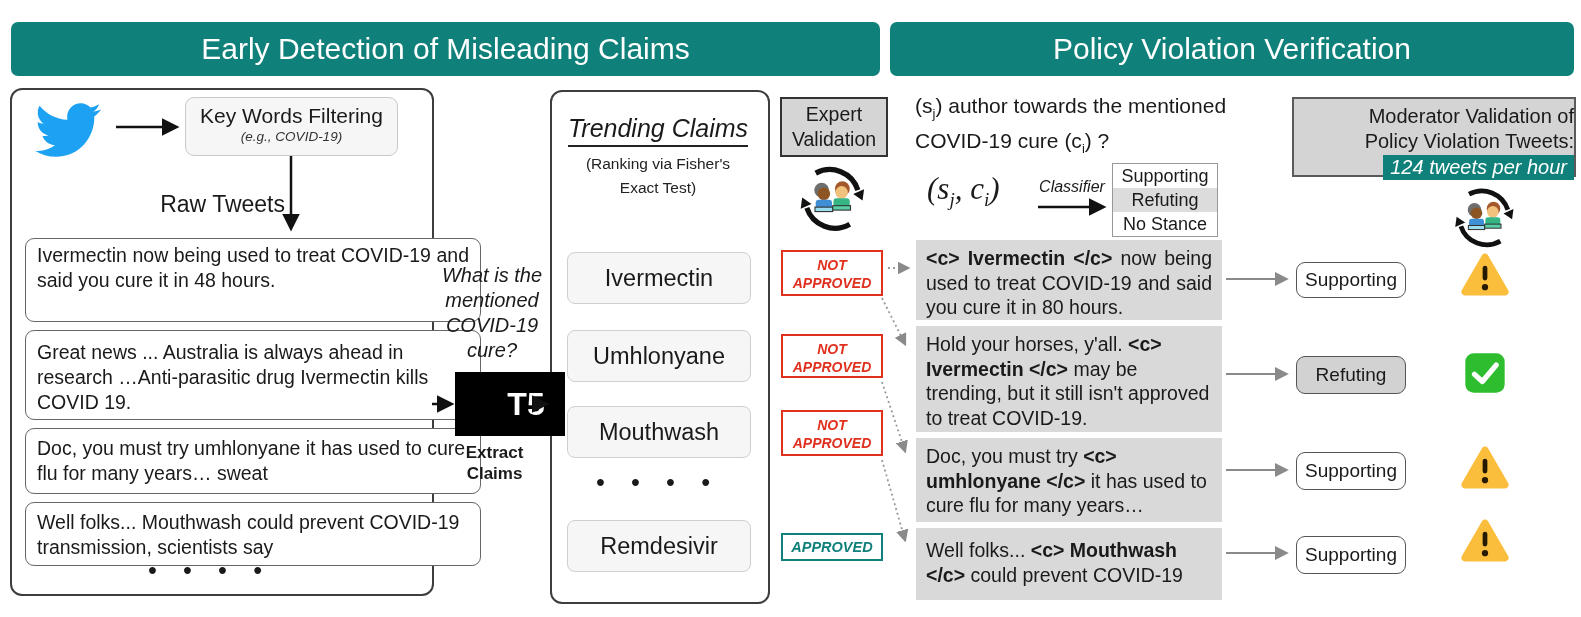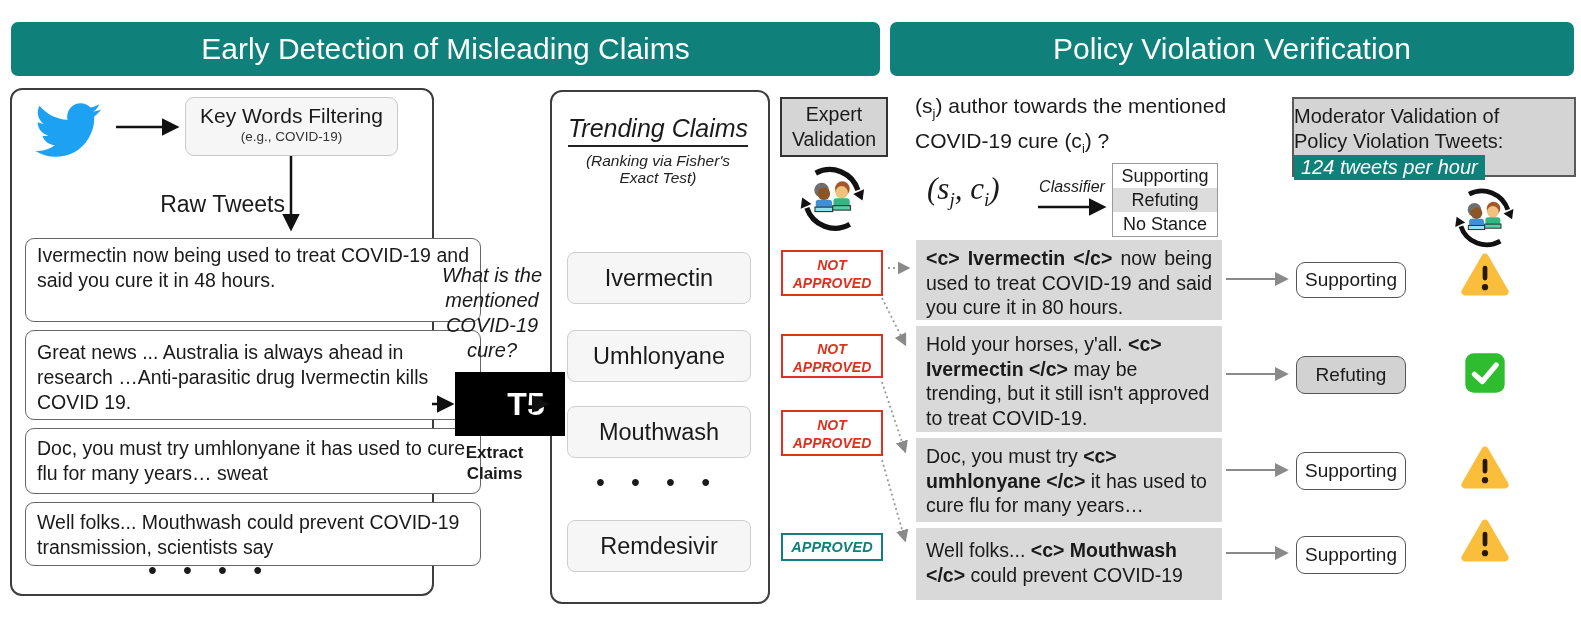--- a/index.html
+++ b/index.html
@@ -18,21 +18,21 @@
 
   .panel{position:absolute;border:2px solid #3d3d3d;border-radius:12px;background:#fff;z-index:1;}
   .left-panel{left:10px;top:88px;width:420px;height:504px;}
   .trend-panel{left:550px;top:90px;width:216px;height:510px;}
 
   .twitter-icon{position:absolute;left:28px;top:97px;width:80px;height:66px;z-index:3;}
 
   .kw-box{position:absolute;left:185px;top:97px;width:211px;height:57px;background:#f6f6f6;
           border:1px solid #c9c9c9;border-radius:9px;text-align:center;z-index:3;}
   .kw-title{font-size:21px;margin-top:6px;}
-  .kw-sub{font-size:13.5px;color:#333;margin-top:1px;}
+  .kw-sub{font-size:13.5px;font-style:italic;color:#333;margin-top:1px;}
 
   .raw-label{position:absolute;left:105px;top:191px;width:180px;text-align:right;font-size:23px;z-index:3;}
 
   .ltweet{position:absolute;left:25px;width:456px;border:1.5px solid #666;border-radius:9px;
           background:#fff;padding:4px 11px;font-size:19.5px;line-height:25px;box-sizing:border-box;z-index:3;}
   .lt0{top:238px;height:84px;text-align:justify;}
   .lt1{top:330px;height:90px;padding-top:9px;}
   .lt2{top:428px;height:66px;padding-top:7px;}
   .lt3{top:502px;height:64px;padding-top:7px;}
   .ldots{position:absolute;left:25px;top:556px;width:370px;text-align:center;font-size:24px;
@@ -40,22 +40,22 @@
 
   .mid-q{position:absolute;left:433px;top:263px;width:118px;text-align:center;font-style:italic;
          font-size:20px;line-height:25px;z-index:3;}
   .t5{position:absolute;left:455px;top:372px;width:78px;height:64px;background:#000;color:#fff;
       font-weight:bold;font-size:32px;text-align:center;line-height:64px;z-index:3;padding-left:32px;}
   .t5-cap{position:absolute;left:437px;top:442px;width:115px;text-align:center;font-weight:bold;
           font-size:17px;line-height:21px;z-index:3;}
 
   .trend-title{position:absolute;left:550px;top:114px;width:216px;text-align:center;z-index:3;}
   .trend-title span{display:inline-block;font-style:italic;font-size:25px;border-bottom:2px solid #222;padding-bottom:2px;}
-  .trend-sub{position:absolute;left:573px;top:152px;width:170px;text-align:center;font-style:italic;
-             font-size:15.5px;line-height:17px;color:#222;z-index:3;}
+  .trend-sub{position:absolute;left:573px;top:152px;width:170px;text-align:center;
+             font-size:15.5px;line-height:24px;color:#222;z-index:3;}
   .claim{position:absolute;left:567px;width:182px;height:50px;background:#f6f6f6;border:1px solid #cfcfcf;
          border-radius:8px;text-align:center;line-height:50px;font-size:23.5px;z-index:3;}
   .c0{top:252px;} .c1{top:330px;} .c2{top:406px;} .c3{top:520px;}
   .tdots{position:absolute;left:567px;top:468px;width:182px;text-align:center;font-size:24px;
          font-weight:bold;letter-spacing:10px;z-index:3;}
 
   .expert-box{position:absolute;left:780px;top:97px;width:104px;height:53px;background:#d5d5d5;
               border:2px solid #333;text-align:center;font-size:19.5px;line-height:25px;padding-top:3px;z-index:3;}
   .mod-icon{position:absolute;z-index:3;}
   .mod-left{left:795px;top:162px;width:74px;height:74px;}
@@ -87,21 +87,21 @@
   .ctag{font-weight:bold;}
 
   .rlabel{position:absolute;left:1296px;width:108px;border:1.5px solid #555;border-radius:9px;
           background:#fff;text-align:center;font-size:19px;z-index:3;}
   .r0{top:262px;height:34px;line-height:34px;}
   .r1{top:356px;height:36px;line-height:36px;background:#d2d2d2;}
   .r2{top:452px;height:36px;line-height:36px;}
   .r3{top:536px;height:36px;line-height:36px;}
 
   .modbox{position:absolute;left:1292px;top:97px;width:284px;height:80px;background:#d4d4d4;
-          border:2px solid #5a5a5a;box-sizing:border-box;text-align:left;font-size:20px;
+          border:2px solid #5a5a5a;box-sizing:border-box;text-align:right;font-size:20px;
           line-height:25px;padding-top:5px;z-index:3;}
   .modbox .hl{display:inline-block;background:var(--teal);color:#fff;font-style:italic;
               padding:0 7px;margin-top:1px;}
 
   .ricon{position:absolute;z-index:3;}
   .w0{left:1458px;top:249px;width:54px;height:52px;}
   .ck{left:1464px;top:352px;width:42px;height:42px;}
   .w1{left:1458px;top:442px;width:54px;height:52px;}
   .w2{left:1458px;top:515px;width:54px;height:52px;}
 </style>

